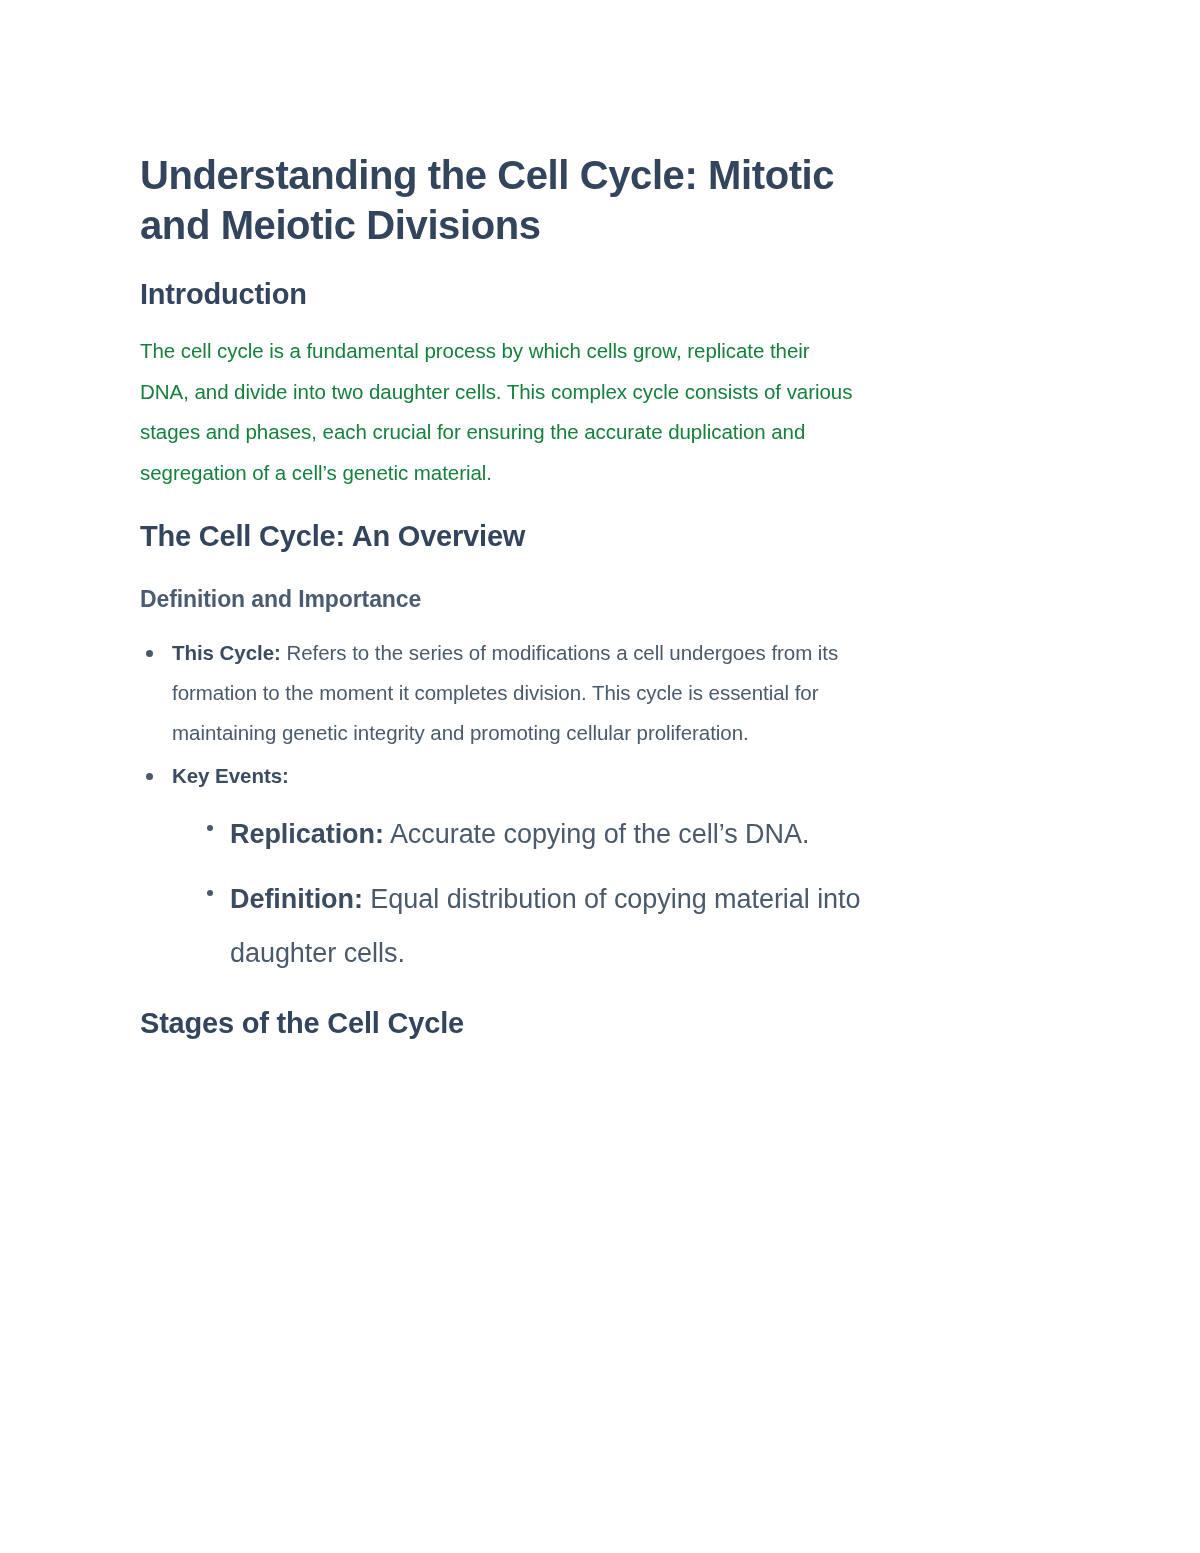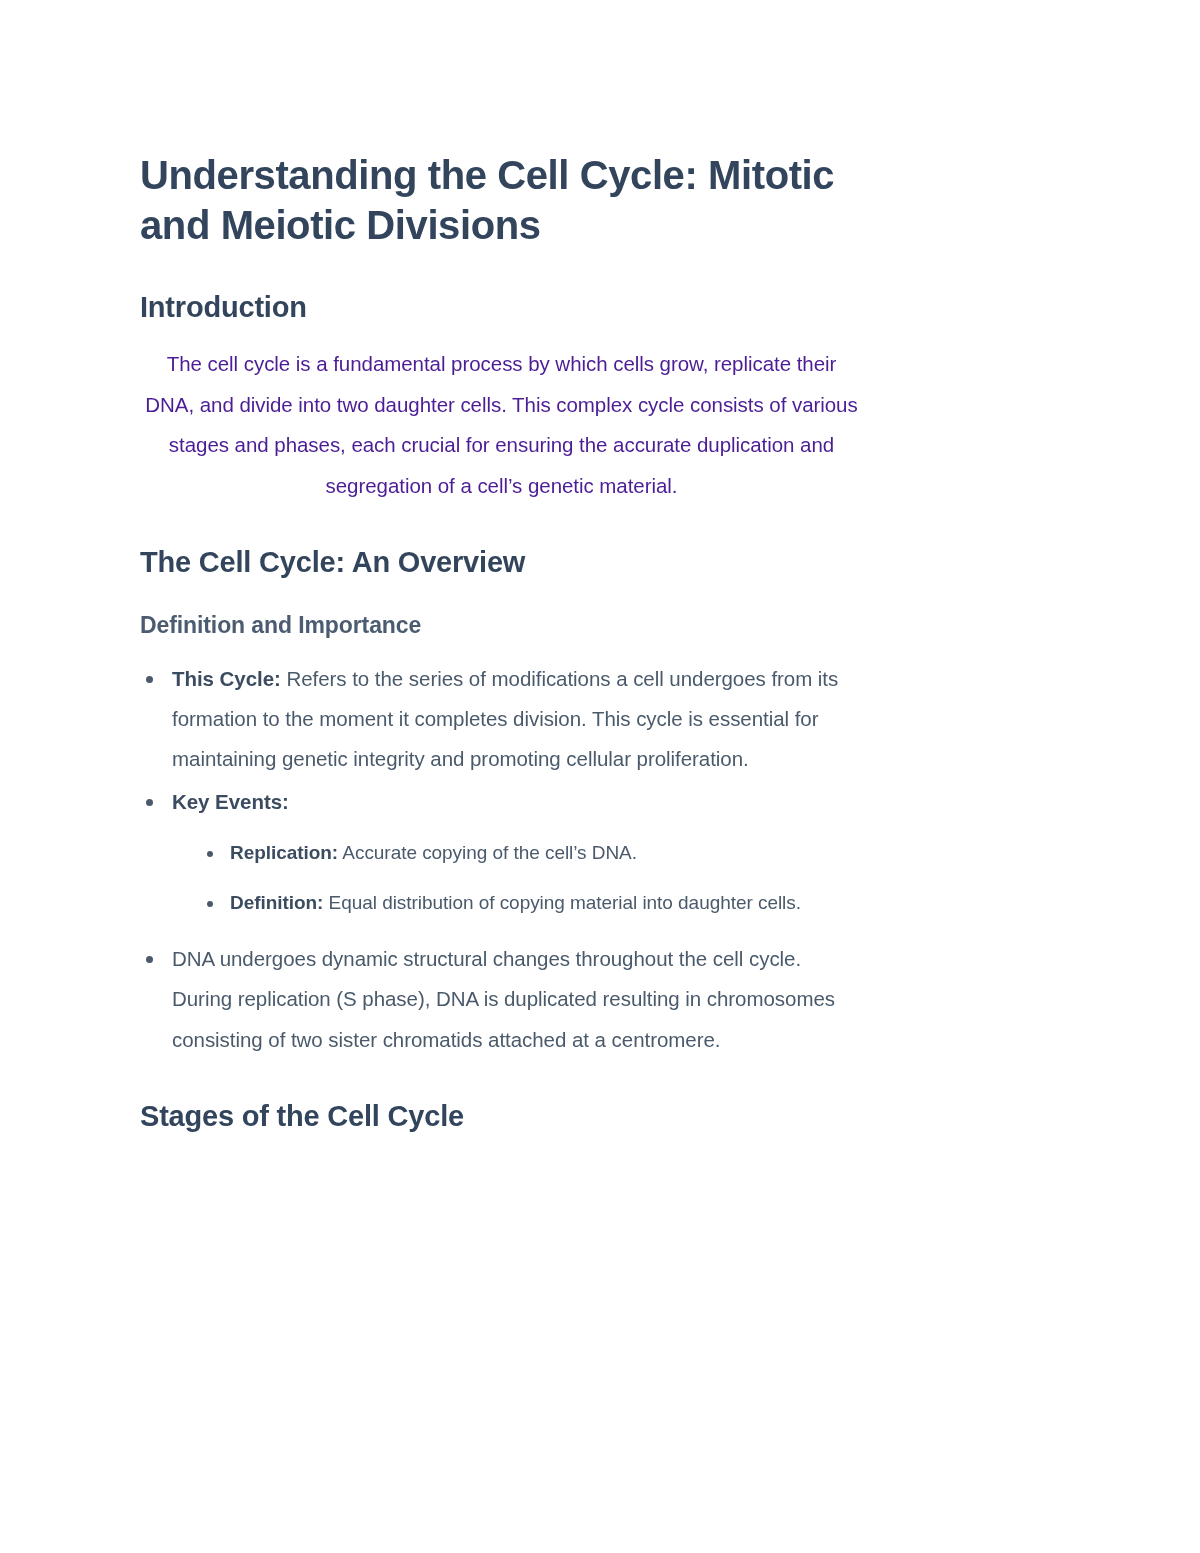--- a/index.html
+++ b/index.html
@@ -30,39 +30,38 @@
     letter-spacing: -0.4px;
     margin: 0 0 6px 0;
     max-width: 890px;
   }
   h2.sec-h2 {
     font-size: 29px;
     line-height: 1.3;
     font-weight: 700;
     color: #32455c;
     letter-spacing: -0.2px;
-    margin: 38px 0 0 0;
+    margin: 25px 0 0 0;
   }
   h3.sec-h3 {
     font-size: 23px;
     line-height: 1.35;
     font-weight: 600;
     color: #4b5c70;
     letter-spacing: -0.1px;
     margin: 28px 0 0 0;
   }
   p.body-text {
     font-size: 20.5px;
     line-height: 1.97;
     font-weight: 400;
-    color: #4c1d95;
+    color: #15803d;
     margin: 18px 0 0 0;
     max-width: 918px;
     letter-spacing: -0.05px;
-    text-align: center;
   }
   ul.bullets {
     list-style: none;
     margin: 18px 0 0 0;
     padding: 0;
   }
   ul.bullets > li.bullet-item {
     position: relative;
     padding-left: 32px;
     font-size: 20.5px;
@@ -84,21 +83,21 @@
   }
   ul.bullets ul.bullets-nested {
     list-style: none;
     margin: 6px 0 0 0;
     padding: 0;
   }
   ul.bullets ul.bullets-nested > li.bullet-item-nested {
     position: relative;
     padding-left: 30px;
     margin-left: 28px;
-    font-size: 19px;
+    font-size: 27px;
     line-height: 1.97;
     color: #4a5a6b;
     max-width: 860px;
     margin-top: 12px;
     letter-spacing: -0.05px;
   }
   ul.bullets ul.bullets-nested > li.bullet-item-nested::before {
     content: "";
     position: absolute;
     left: 7px;
@@ -139,22 +138,17 @@
           <span class="lead">Replication:</span><span> Accurate copying of the cell’s DNA.</span>
         </li>
         <li class="bullet-item-nested">
           <span class="lead">Definition:</span><span> Equal distribution of copying material into daughter cells.</span>
         </li>
       </ul>
     </li>
   </ul>
 
 
-  <ul class="bullets">
-    <li class="bullet-item">
-      <span class="lead"></span><span>DNA undergoes dynamic structural changes throughout the cell cycle. During replication (S phase), DNA is duplicated resulting in chromosomes consisting of two sister chromatids attached at a centromere.</span>
-    </li>
-  </ul>
 
   <h2 class="sec-h2">Stages of the Cell Cycle</h2>
 
 
 </div>
 
 </body></html>

